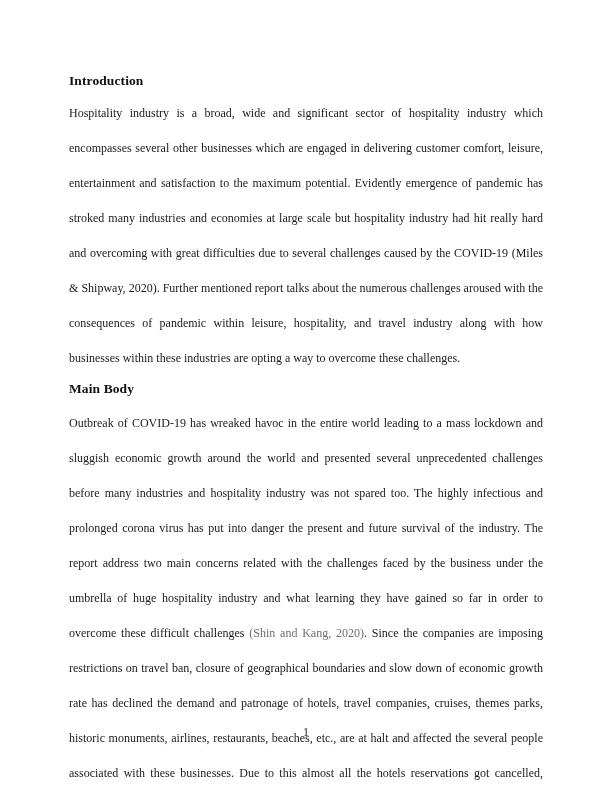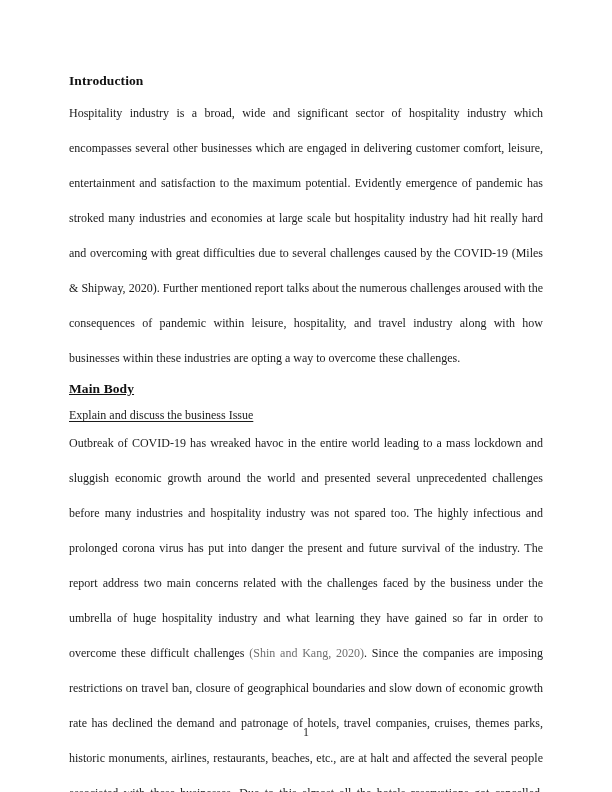--- a/index.html
+++ b/index.html
@@ -29,21 +29,20 @@
   .heading {
     font-size: 13.5px;
     font-weight: bold;
     line-height: 1.35;
     margin: 0 0 6px 0;
     color: #111111;
     letter-spacing: 0.1px;
   }
   .heading.section-gap {
     margin-bottom: 8px;
-    text-decoration: underline;
   }
   .subheading {
     font-size: 12px;
     font-weight: normal;
     text-decoration: underline;
     text-underline-offset: 2px;
     line-height: 1.5;
     margin: 0 0 2px 0;
     color: #1a1a1a;
   }
@@ -80,21 +79,20 @@
 <div class="page">
 
   <div class="content">
 
     <h1 class="heading">Introduction</h1>
 
     <p class="body-text">Hospitality industry is a broad, wide and significant sector of hospitality industry which encompasses several other businesses which are engaged in delivering customer comfort, leisure, entertainment and satisfaction to the maximum potential. Evidently emergence of pandemic has stroked many industries and economies at large scale but hospitality industry had hit really hard and overcoming with great difficulties due to several challenges caused by the COVID-19 (Miles &amp; Shipway, 2020). Further mentioned report talks about the numerous challenges aroused with the consequences of pandemic within leisure, hospitality, and travel industry along with how businesses within these industries are opting a way to overcome these challenges.</p>
 
     <h2 class="heading section-gap">Main Body</h2>
 
-    <div class="subheading">Explain and discuss the business Issue</div>
 
     <p class="body-text tight"><span>Outbreak of COVID-19 has wreaked havoc in the entire world leading to a mass lockdown and sluggish economic growth around the world and presented several unprecedented challenges before many industries and hospitality industry was not spared too. The highly infectious and prolonged corona virus has put into danger the present and future survival of the industry. The report address two main concerns related with the challenges faced by the business under the umbrella of huge hospitality industry and what learning they have gained so far in order to overcome these difficult challenges </span><span class="cite-faded">(Shin and Kang, 2020)</span><span>. Since the companies are imposing restrictions on travel ban, closure of geographical boundaries and slow down of economic growth rate has declined the demand and patronage of hotels, travel companies, cruises, themes parks, historic monuments, airlines, restaurants, beaches, etc., are at halt and affected the several people associated with these businesses. Due to this almost all the hotels reservations got cancelled, airlines reimbursed the partial amount to travellers, people associated with the industry lost their jobs for instance, hotel employees, airline and cruise staff, tour operators, guides, drivers and some other artists who used to provide entertainment and recreational satisfaction to the guests through their services. People across the world are dealing to overcome from the pain caused by the pandemic as many has lost their loved ones, people barely earn money to meet their basic needs due to heavy job loss and emotional instability due to the concern for future </span><span class="cite-faded">(Kang and et. al., 2021)</span></p>
 
   </div>
 
   <div class="page-number">1</div>
 
 </div>
 
 </body></html>

